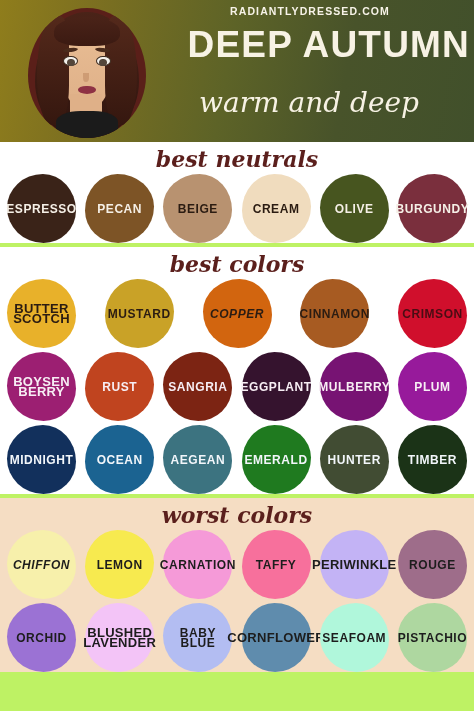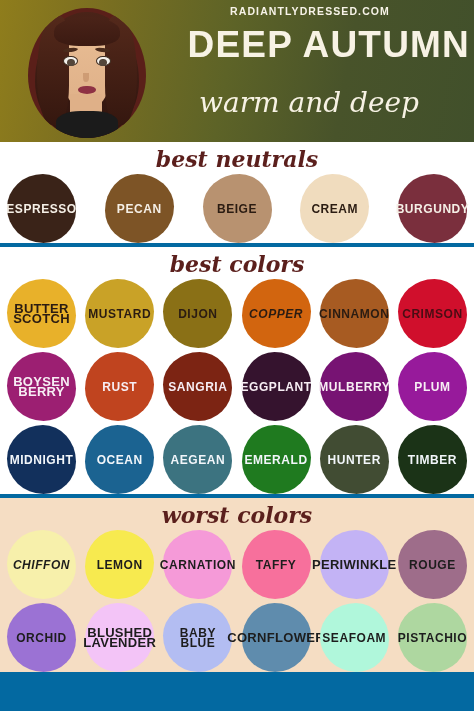--- a/index.html
+++ b/index.html
@@ -10,21 +10,21 @@
     height: 711px;
     overflow: hidden;
     background: #ffffff;
     font-family: "Liberation Sans", sans-serif;
   }
 
   #infographic {
     position: relative;
     width: 474px;
     height: 711px;
-    background: #0369a1;
+    background: #bef264;
   }
 
   
   .header {
     position: relative;
     width: 474px;
     height: 142px;
     background: linear-gradient(100deg, #8f7d1c 0%, #7d7020 18%, #5d6327 48%, #48532a 72%, #41502b 100%);
     overflow: hidden;
   }
@@ -263,38 +263,38 @@
           </div>
           <div class="swatch" style="background: rgb(125, 84, 38);">
             <span class="swatch-label" style="color: rgb(245, 239, 230);">PECAN</span>
           </div>
           <div class="swatch" style="background: rgb(184, 146, 112);">
             <span class="swatch-label" style="color: rgb(43, 28, 18);">BEIGE</span>
           </div>
           <div class="swatch" style="background: rgb(240, 220, 190);">
             <span class="swatch-label" style="color: rgb(43, 28, 18);">CREAM</span>
           </div>
+          <div class="swatch" style="background: rgb(71, 85, 31);">
+            <span class="swatch-label" style="color: rgb(245, 239, 230);">OLIVE</span>
+          </div>
           <div class="swatch" style="background: rgb(122, 47, 61);">
             <span class="swatch-label" style="color: rgb(245, 239, 230);">BURGUNDY</span>
           </div>
         </div>
       </div>
       <div class="section" style="background: rgb(255, 255, 255);">
         <div class="section-heading">best colors</div>
         <div class="swatch-row">
           <div class="swatch" style="background: rgb(232, 177, 42);">
             <span class="swatch-label small" style="color: rgb(43, 28, 18);">BUTTER
 SCOTCH</span>
           </div>
           <div class="swatch" style="background: rgb(201, 162, 39);">
             <span class="swatch-label" style="color: rgb(43, 28, 18);">MUSTARD</span>
           </div>
-          <div class="swatch" style="background: rgb(138, 112, 22);">
-            <span class="swatch-label" style="color: rgb(43, 28, 18);">DIJON</span>
-          </div>
           <div class="swatch" style="background: rgb(210, 101, 15); font-style: italic;">
             <span class="swatch-label" style="color: rgb(43, 28, 18);">COPPER</span>
           </div>
           <div class="swatch" style="background: rgb(167, 91, 34);">
             <span class="swatch-label" style="color: rgb(43, 28, 18);">CINNAMON</span>
           </div>
           <div class="swatch" style="background: rgb(208, 15, 44);">
             <span class="swatch-label" style="color: rgb(74, 13, 20);">CRIMSON</span>
           </div>
         </div>

